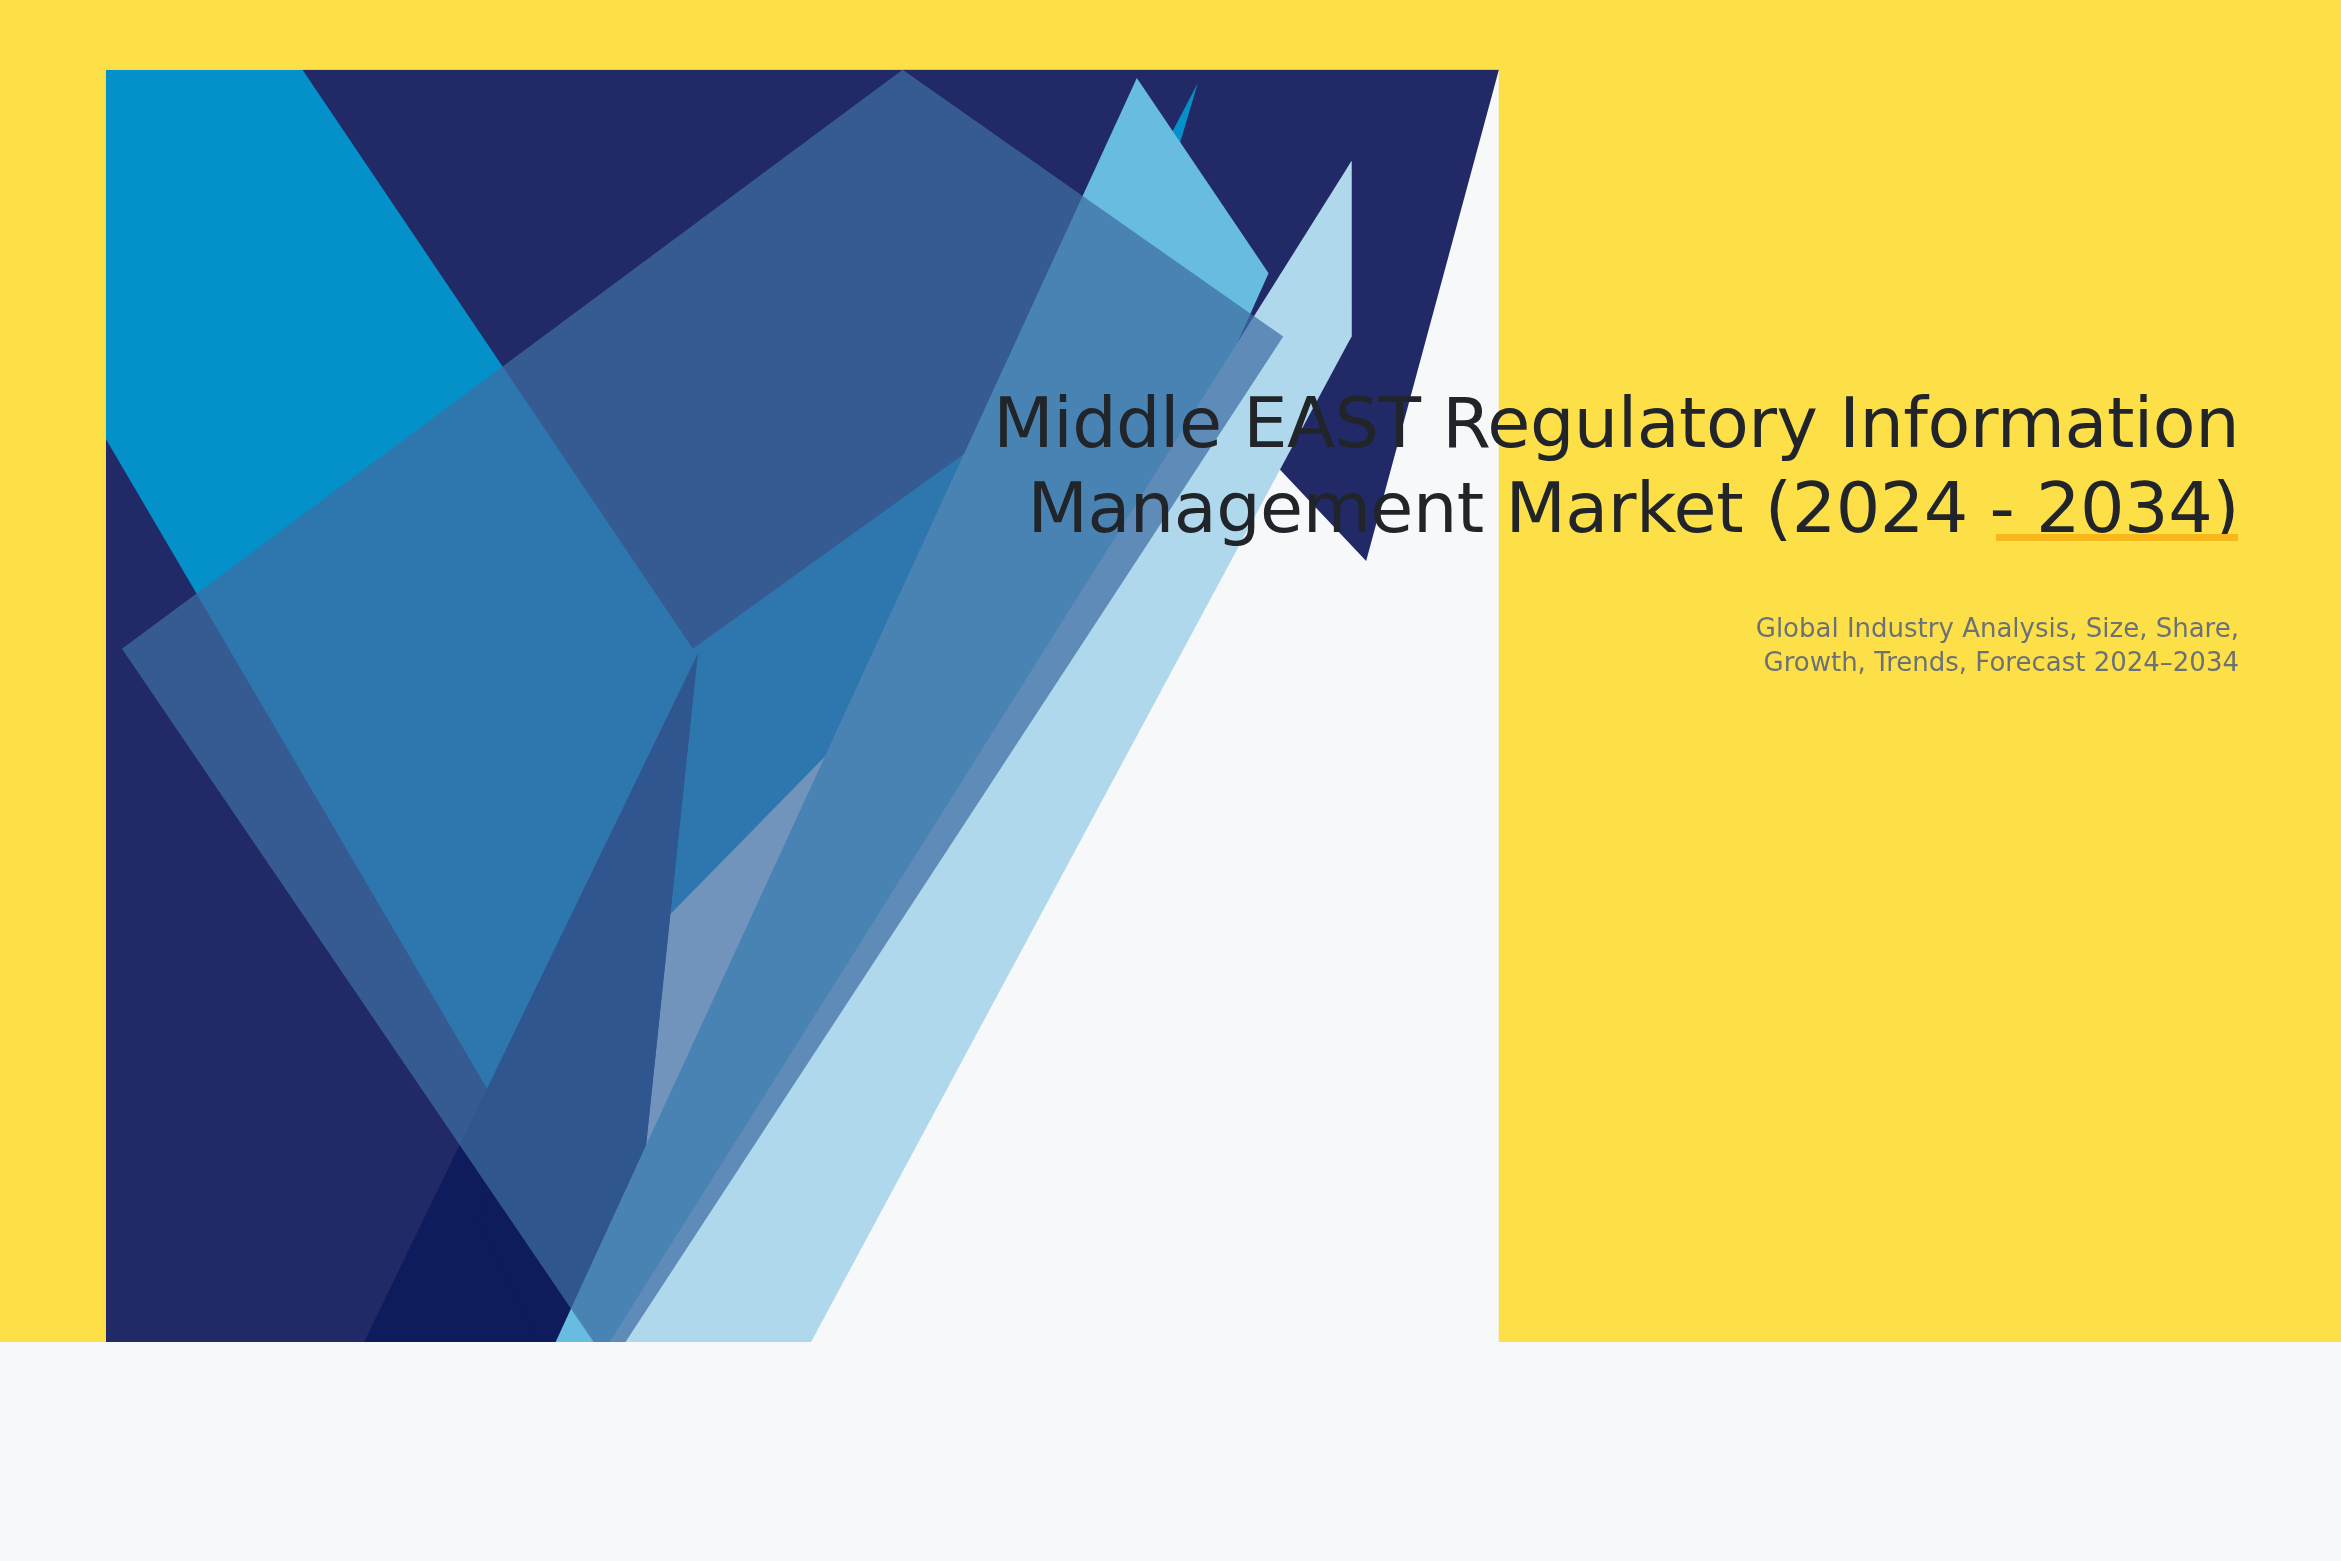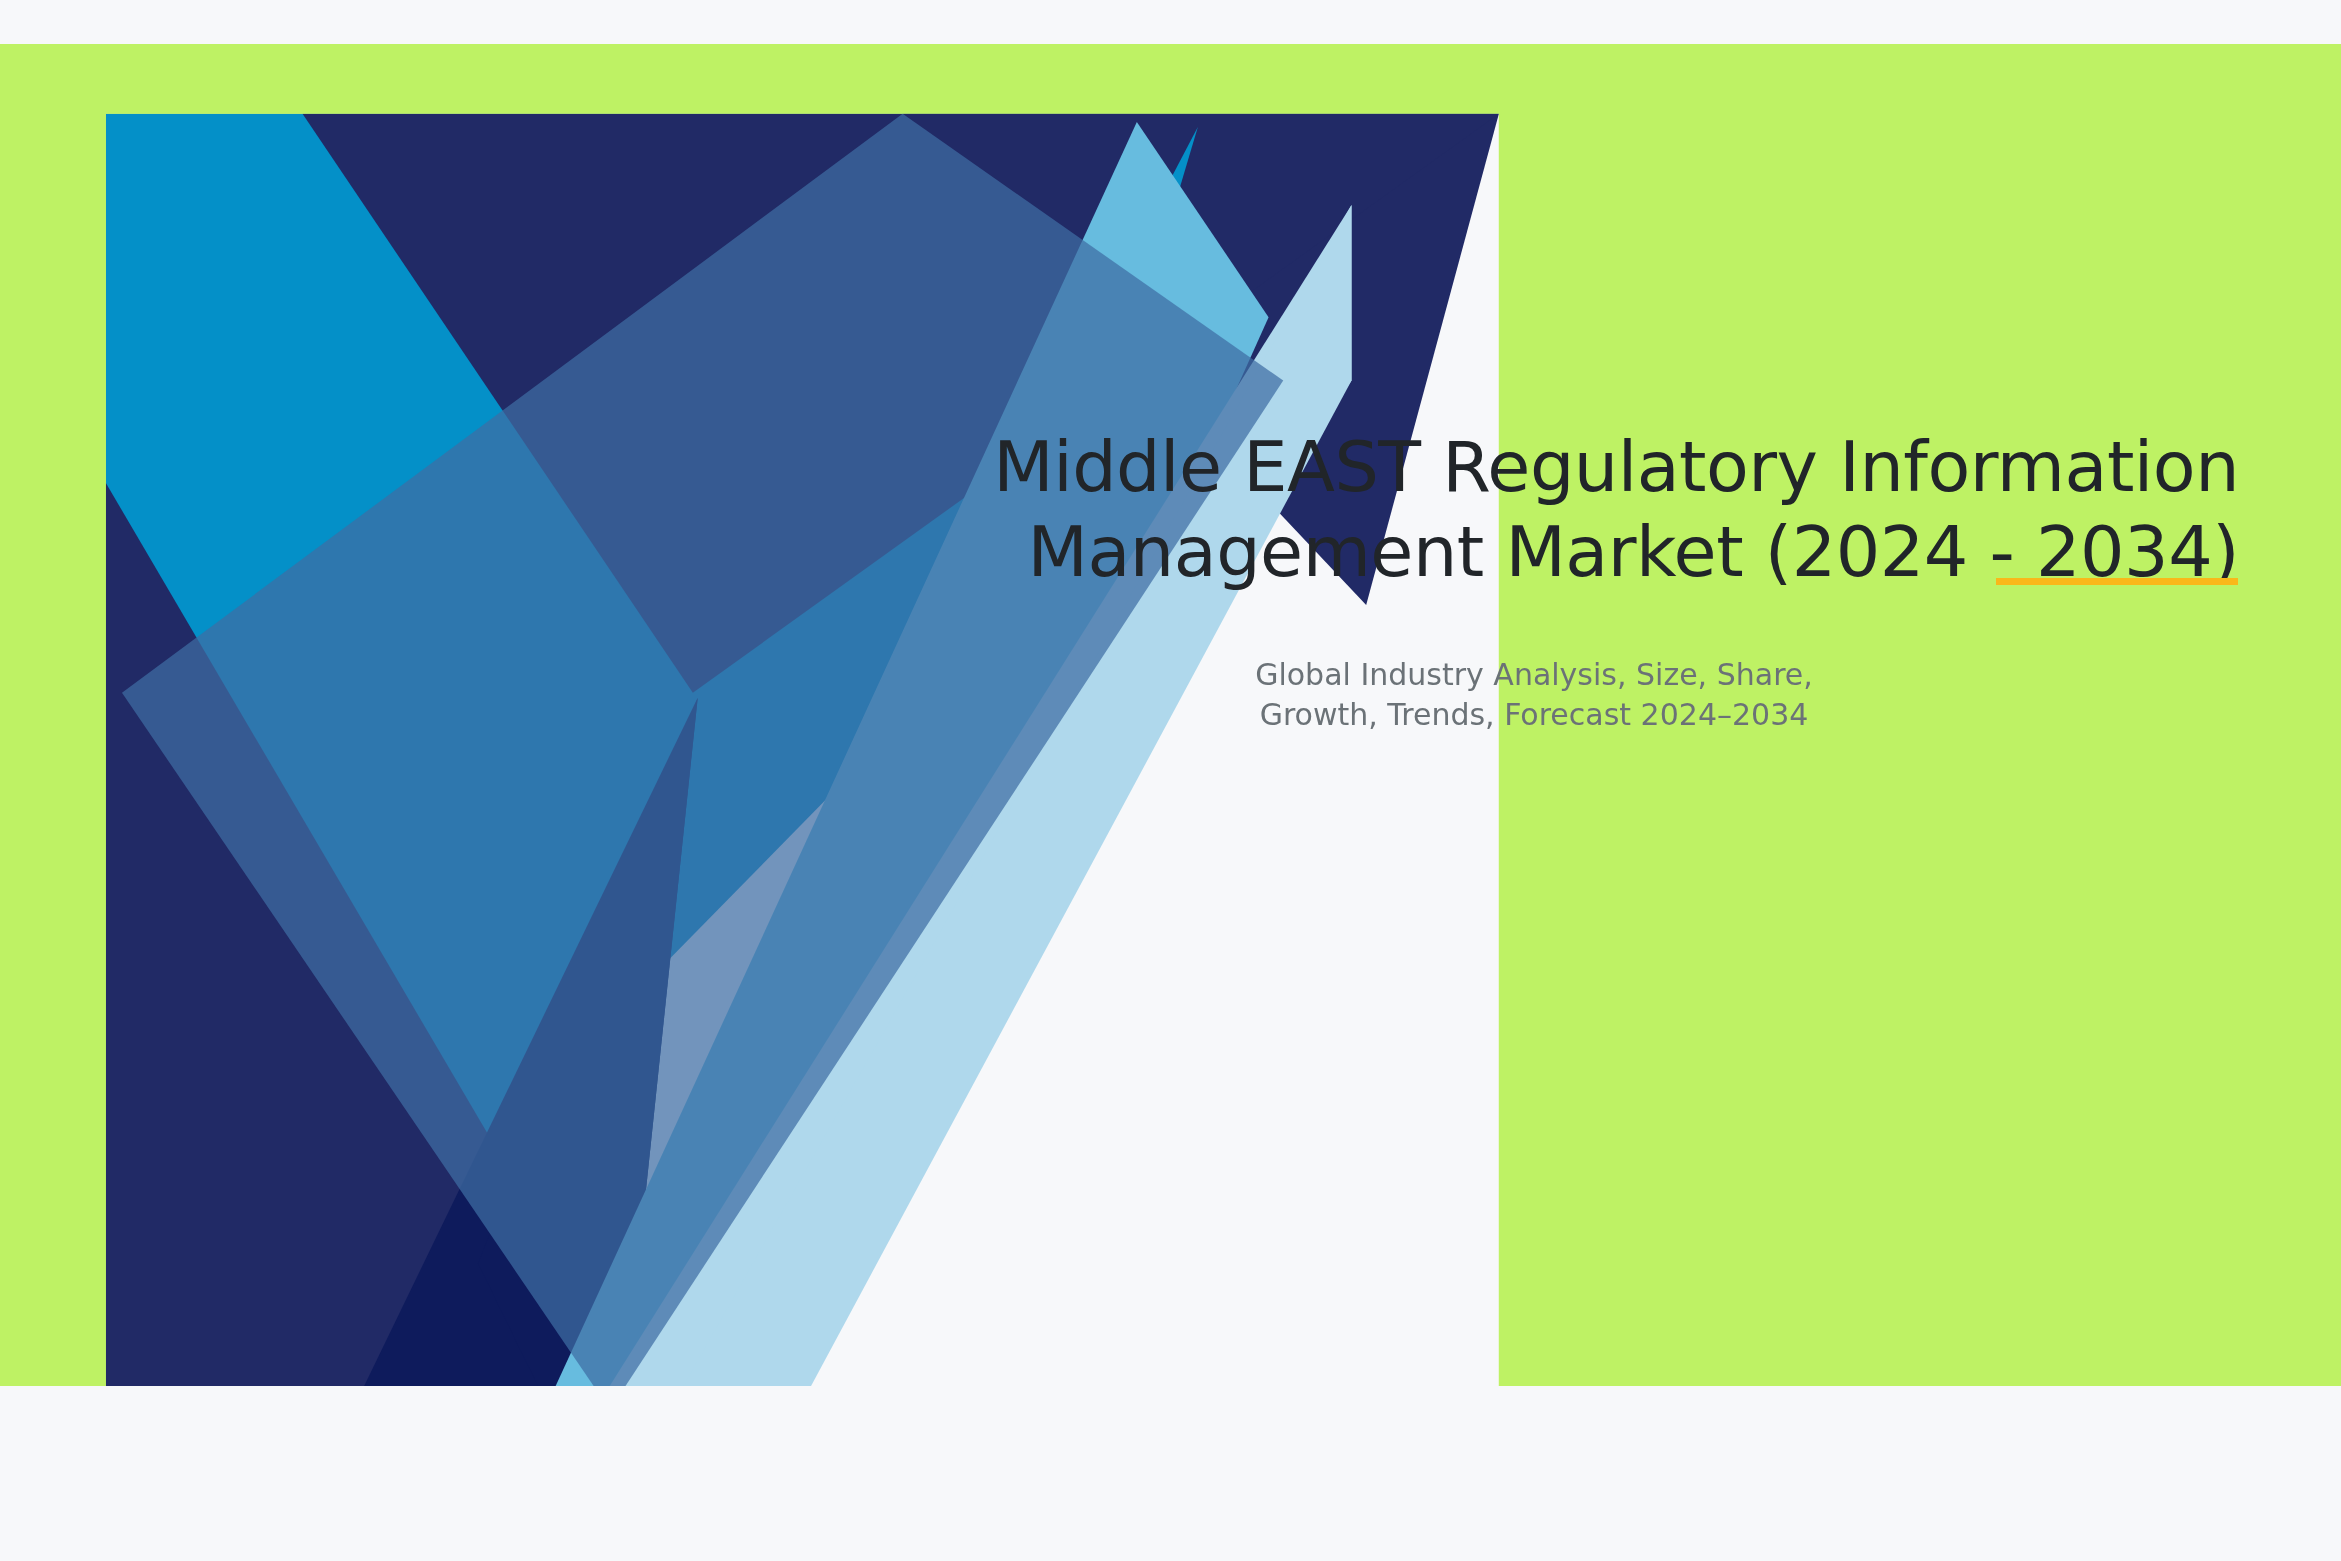--- a/index.html
+++ b/index.html
@@ -4,24 +4,23 @@
 <style>
   html, body {
     margin: 0;
     padding: 0;
     background: #f7f8fa;
   }
   #slide {
     position: relative;
     width: 2342px;
     height: 1342px;
-    background: #bef264;
+    background: #fde047;
     overflow: hidden;
     font-family: "DejaVu Sans", "Liberation Sans", sans-serif;
-    margin-top: 44px;
   }
   #artwork {
     position: absolute;
     left: 0;
     top: 0;
     width: 2342px;
     height: 1561px;
     pointer-events: none;
   }
   #text-block {
@@ -50,26 +49,26 @@
     position: absolute;
     right: 1.5px;
     bottom: 10.7px;
     width: 242px;
     height: 7.3px;
     background: #f9b81a;
   }
   #subtitle {
     margin: 0;
     padding-top: 59px;
-    font-size: 30px;
+    font-size: 26px;
     line-height: 1.33;
     font-weight: 400;
     color: #6b7277;
     white-space: pre-line;
-    text-align: center;
+    text-align: right;
     font-family: "DejaVu Sans", "Liberation Sans", sans-serif;
   }
 </style>
 </head>
 <body>
 
 <div id="slide">
 
   <svg id="artwork" viewBox="0 0 4800 3200" preserveAspectRatio="none" xmlns="http://www.w3.org/2000/svg">
     <defs>

